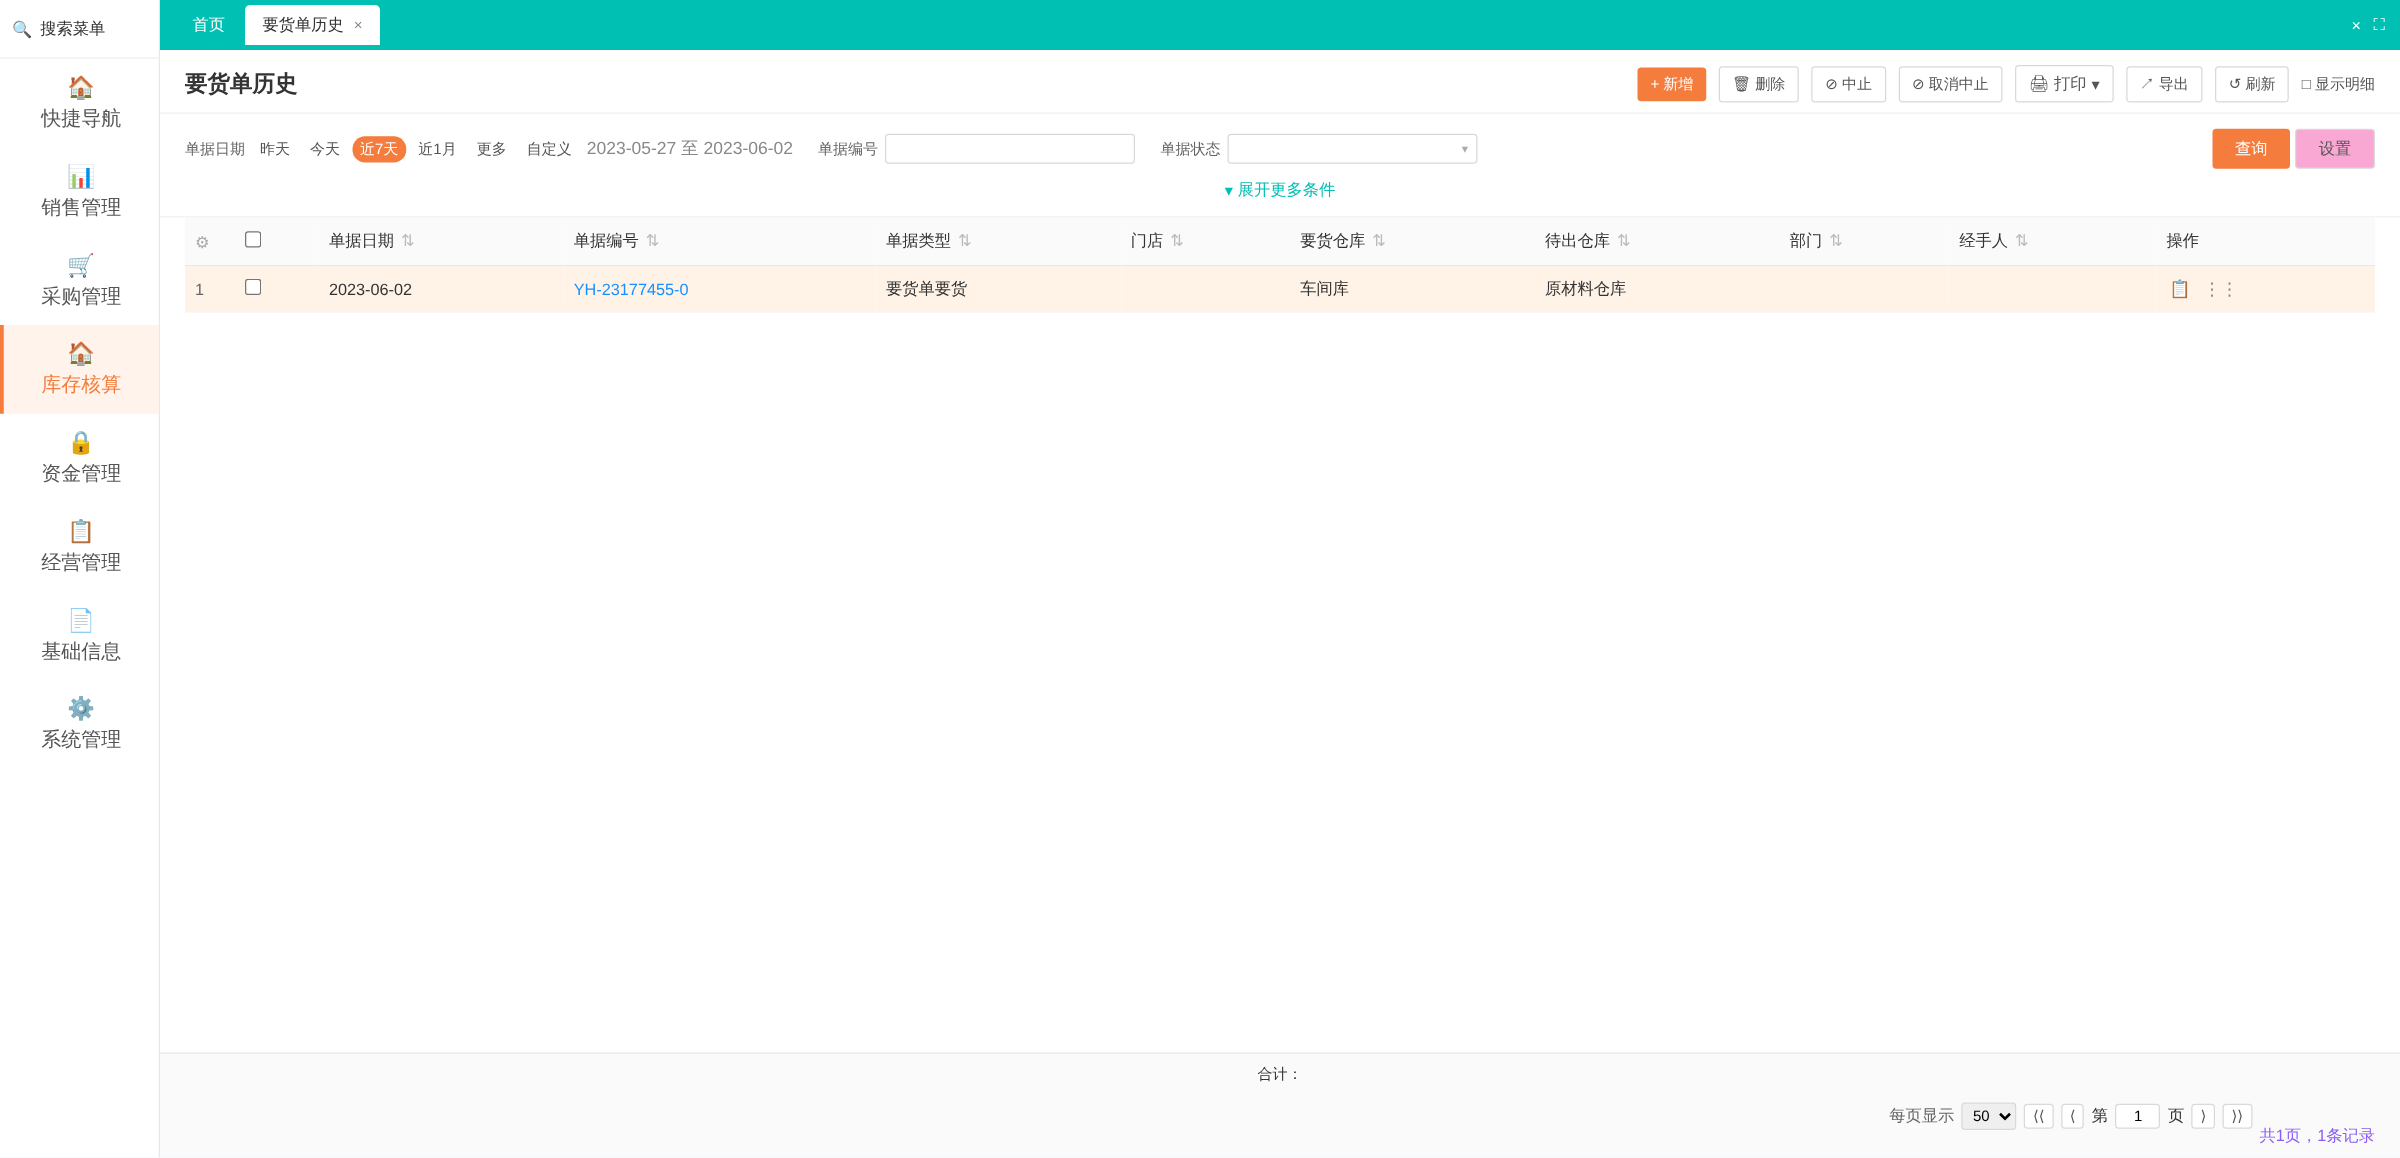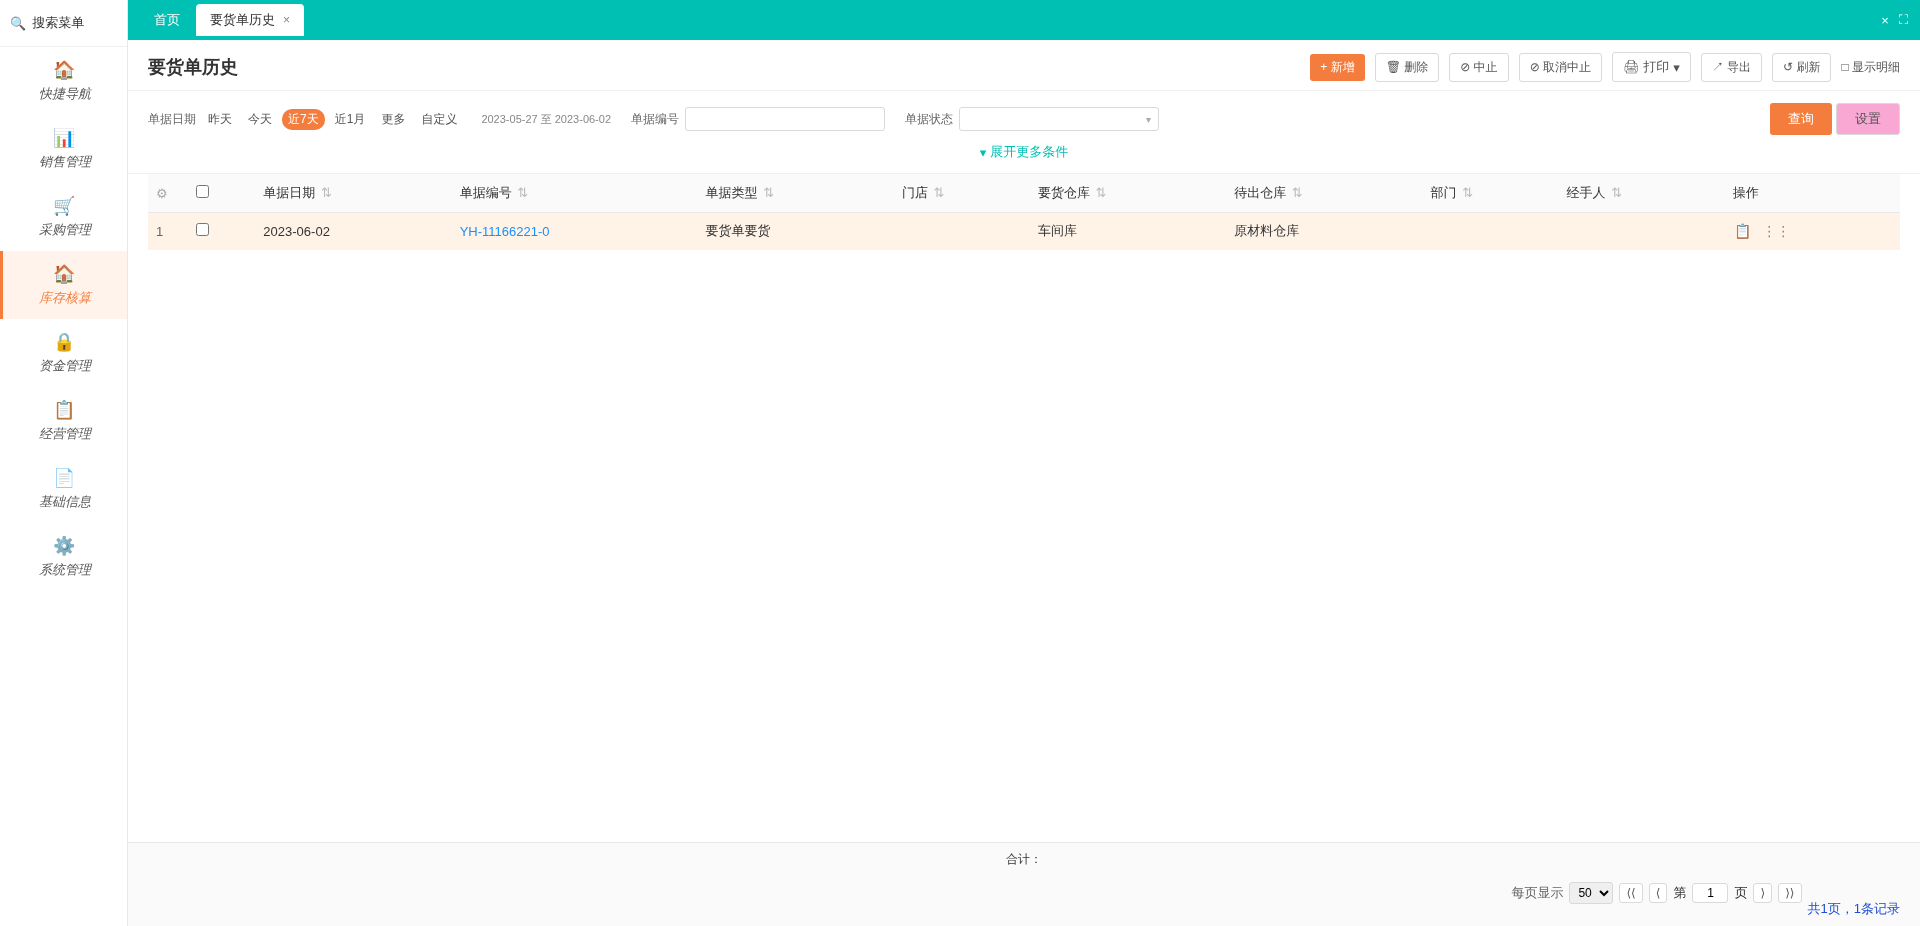--- a/index.html
+++ b/index.html
@@ -32,21 +32,21 @@
       color: #555;
       gap: 4px;
       border-left: 3px solid transparent;
     }
     .sidebar-item.active {
       background: #fff3eb;
       color: #f47c3c;
       border-left: 3px solid #f47c3c;
     }
     .sidebar-icon { font-size: 18px; }
-    .sidebar-label { font-size: 13px; text-align: left; font-style: italic; }
+    .sidebar-label { font-size: 16px; text-align: left; }
 
     
     .main {
       flex: 1;
       display: flex;
       flex-direction: column;
       overflow: hidden;
     }
 
     
@@ -154,21 +154,21 @@
     .filter-label { color: #666; white-space: nowrap; font-size: 12px; }
     .date-shortcuts { display: flex; gap: 4px; align-items: center; }
     .date-shortcut {
       padding: 2px 6px;
       cursor: pointer;
       border-radius: 3px;
       font-size: 12px;
       color: #555;
     }
     .date-shortcut.active { background: #f47c3c; color: #fff; border-radius: 10px; }
-    .date-range { font-size: 11px; color: #888; margin-left: 12px; }
+    .date-range { font-size: 14px; color: #888; margin-left: 0; }
     .filter-input {
       border: 1px solid #d9d9d9;
       border-radius: 3px;
       padding: 4px 8px;
       width: 200px;
       font-size: 12px;
       outline: none;
     }
     .filter-select {
       border: 1px solid #d9d9d9;
@@ -293,21 +293,21 @@
     }
     .page-btn:disabled { color: #ccc; cursor: not-allowed; }
     .page-num-input {
       border: 1px solid #d9d9d9;
       border-radius: 3px;
       padding: 2px 4px;
       width: 36px;
       text-align: center;
       font-size: 12px;
     }
-    .pagination-info { color: #1d4ed8; margin-top: 32px; }
+    .pagination-info { color: #8b5cf6; margin-top: 32px; }
 
     
     input[type="checkbox"] { cursor: pointer; }
   </style>
 </head>
 <body>
 
 <div class="sidebar">
   <div class="sidebar-search">
     <span>🔍</span>
@@ -464,21 +464,21 @@
               <span class="col-sort">⇅</span>
             </th>
             <th>操作</th>
           </tr>
         </thead>
         <tbody>
           <tr class="selected">
             <td><span class="row-num">1</span></td>
             <td><input type="checkbox" style=""></td>
             <td>2023-06-02</td>
-            <td><span class="link-text">YH-11166221-0</span></td>
+            <td><span class="link-text">YH-23177455-0</span></td>
             <td>要货单要货</td>
             <td></td>
             <td>车间库</td>
             <td>原材料仓库</td>
             <td></td>
             <td></td>
             <td>
               <div class="op-icons">
                 <span class="op-icon">📋</span>
                 <span class="op-icon">⋮⋮</span>

